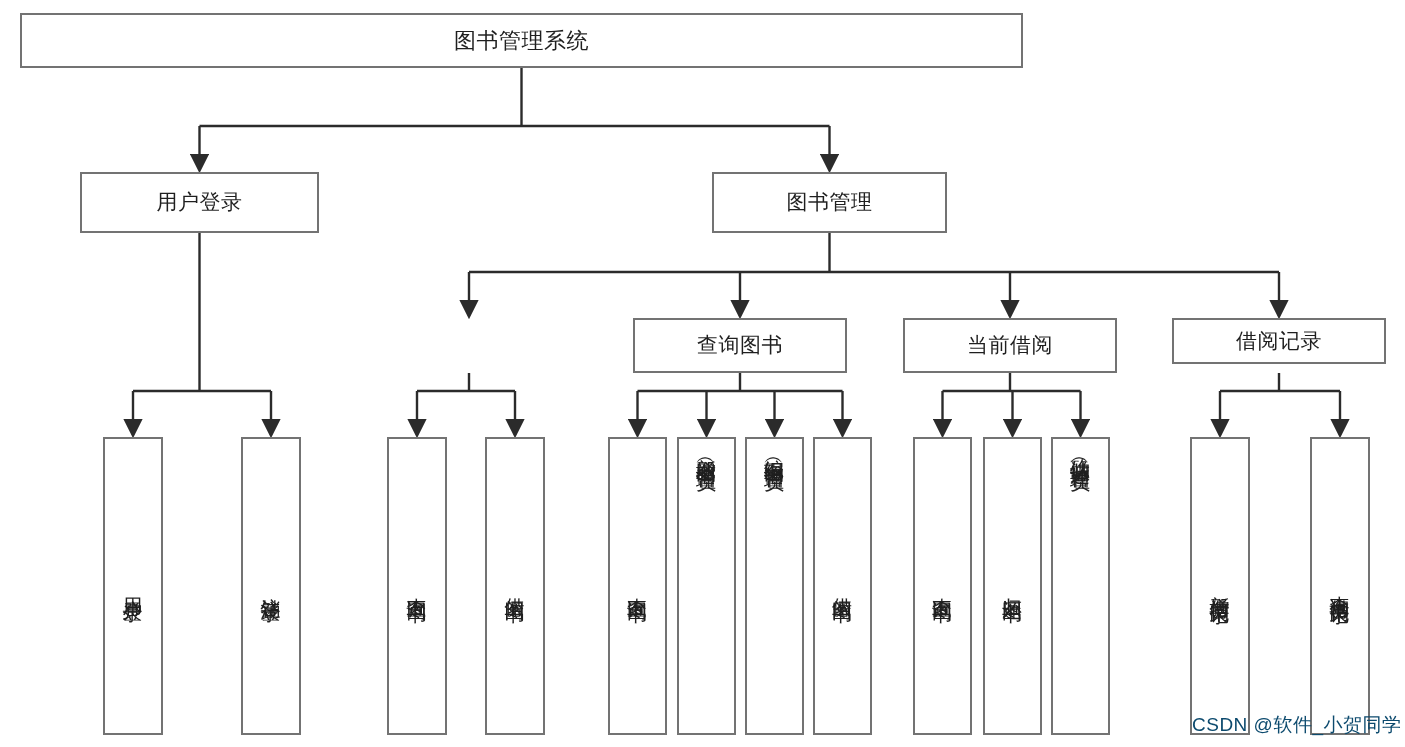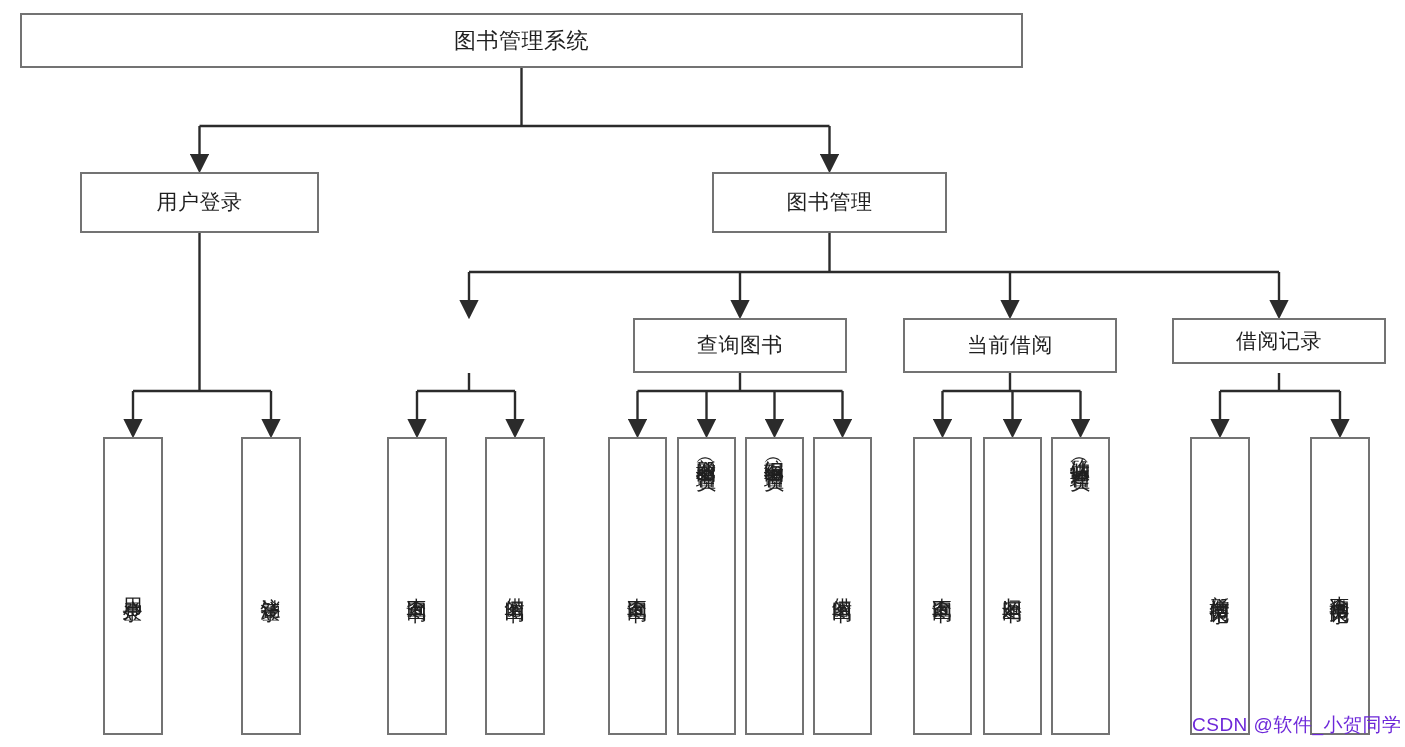--- a/index.html
+++ b/index.html
@@ -66,21 +66,21 @@
     letter-spacing: 2px;
     white-space: nowrap;
   }
   .node.vert.centered {
     align-items: center;
     padding-top: 0;
   }
   .watermark {
     position: absolute;
     font-size: 19px;
-    color: #6d28d9;
+    color: #0c4a6e;
     white-space: nowrap;
     z-index: 5;
     letter-spacing: 0.5px;
   }
 </style>
 </head>
 <body>
 
 <div id="canvas">
 

